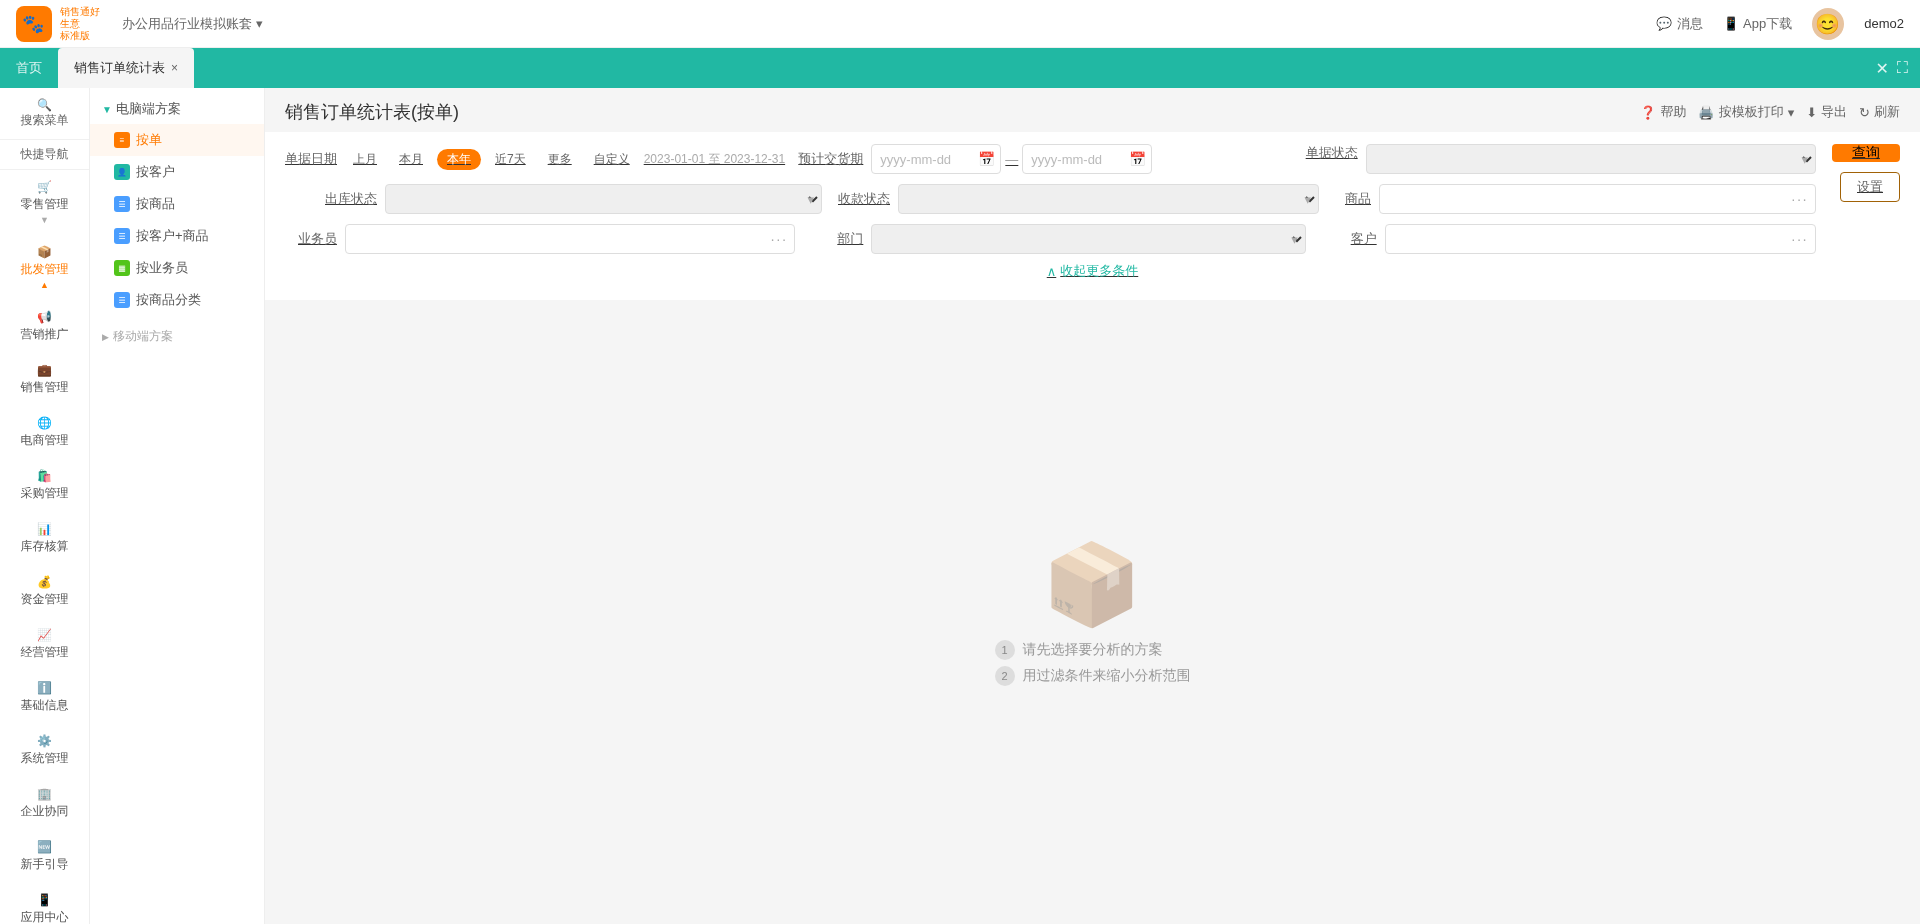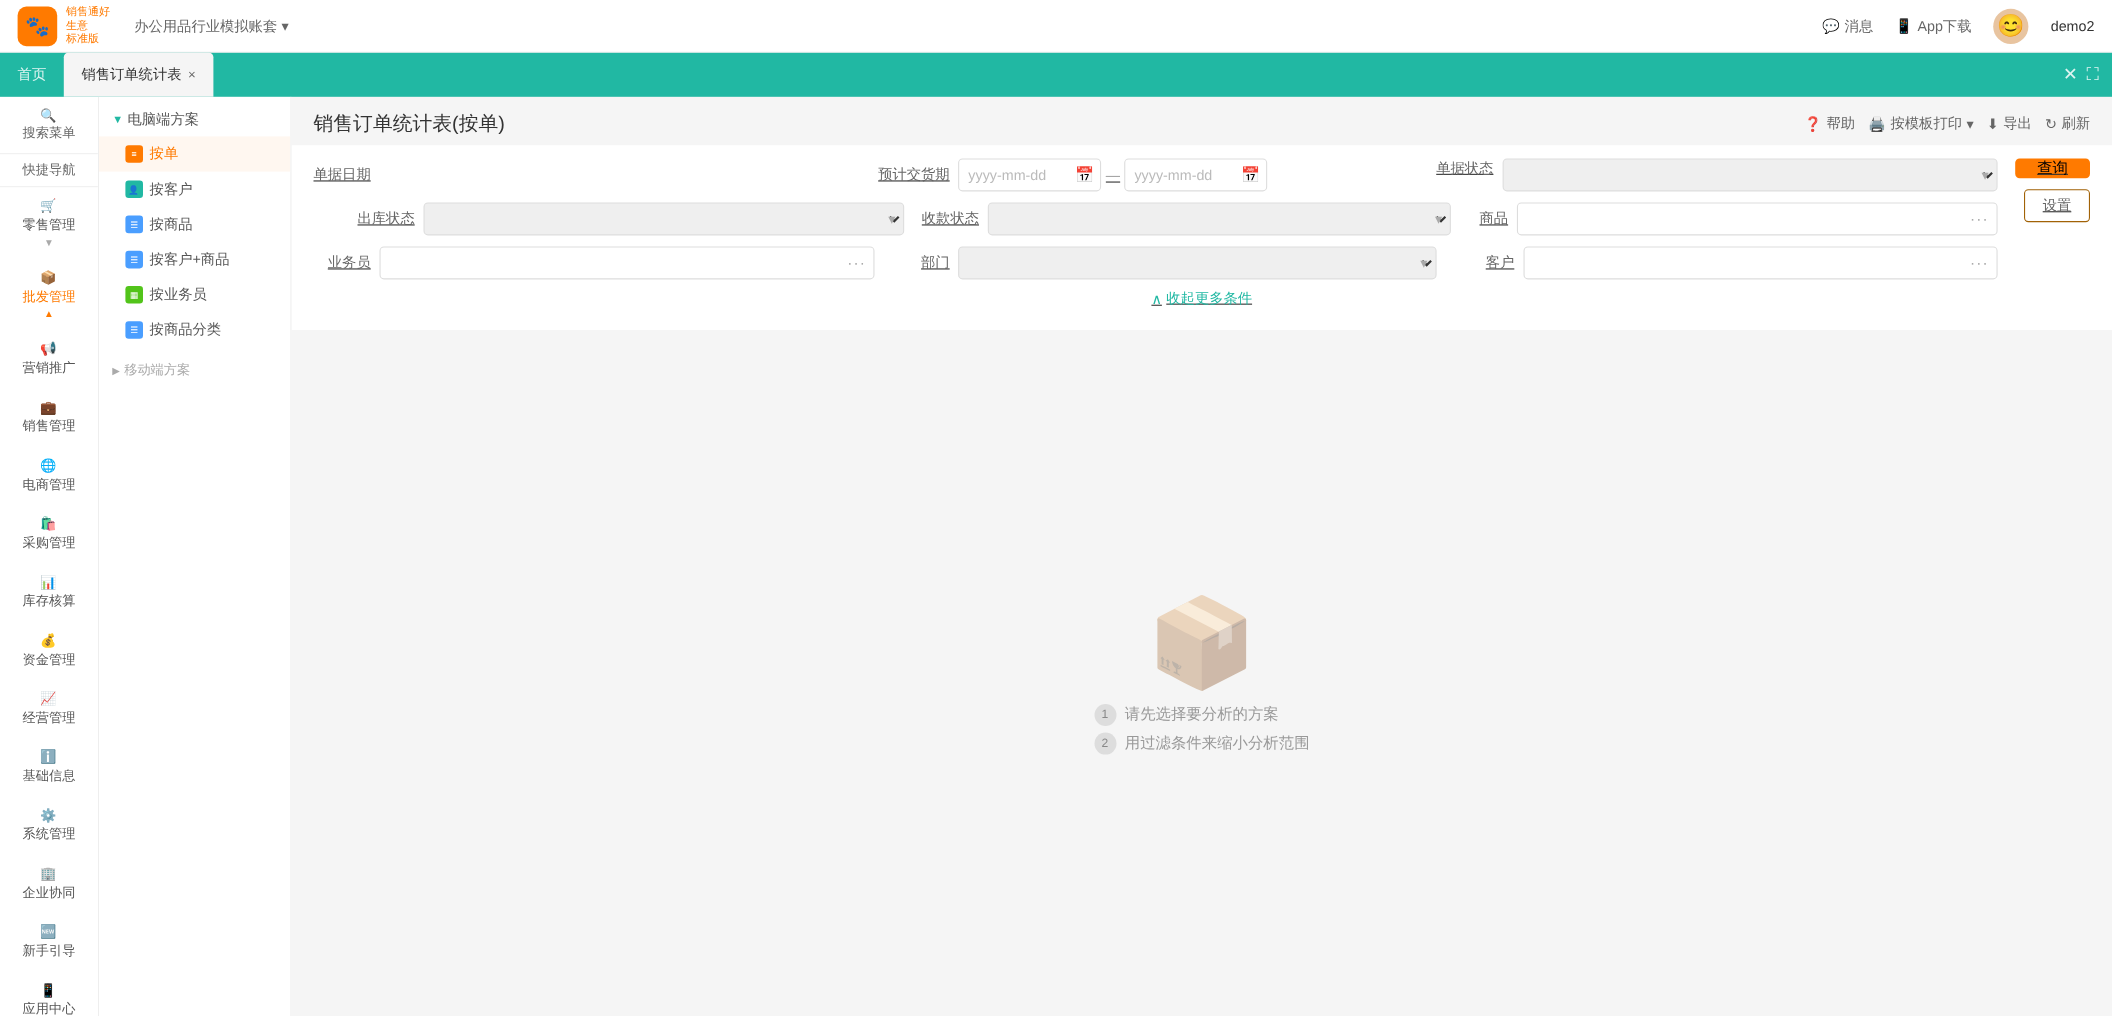--- a/index.html
+++ b/index.html
@@ -269,20 +269,29 @@
 
     <div class="filter-section">
 
       <div style="display:flex;align-items:flex-start;gap:0;">
         <div style="flex:1;">
 
           <div style="display:flex;align-items:center;margin-bottom:10px;gap:0;">
 
             <div style="display:flex;align-items:center;flex:1;">
               <span class="cell-label">单据日期</span>
+              <div style="display:flex;align-items:center;gap:6px;flex:1;">
+                <span class="date-btn">上月</span>
+                <span class="date-btn">本月</span>
+                <span class="date-btn active">本年</span>
+                <span class="date-btn">近7天</span>
+                <span class="date-btn">更多</span>
+                <span class="date-btn">自定义</span>
+                <span style="color:#aaa;font-size:12px;">2023-01-01 至 2023-12-31</span>
+              </div>
             </div>
 
             <div style="display:flex;align-items:center;flex:1;">
               <span class="cell-label" style="min-width:76px;">预计交货期</span>
               <div style="display:flex;align-items:center;gap:4px;flex:1;position:relative;">
                 <div style="position:relative;display:inline-block;">
                   <input class="date-input" type="text" placeholder="yyyy-mm-dd" style="">
                   <span class="cal-icon" style="position:absolute;right:6px;top:50%;transform:translateY(-50%);">📅</span>
                 </div>
                 <span class="date-sep">—</span>

